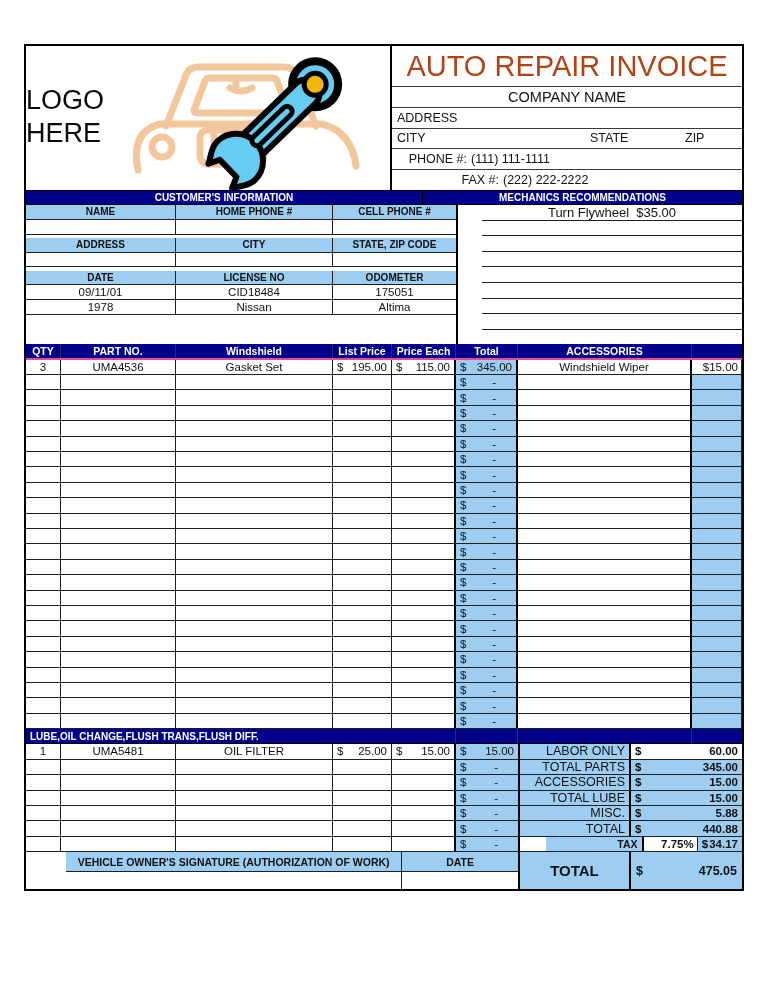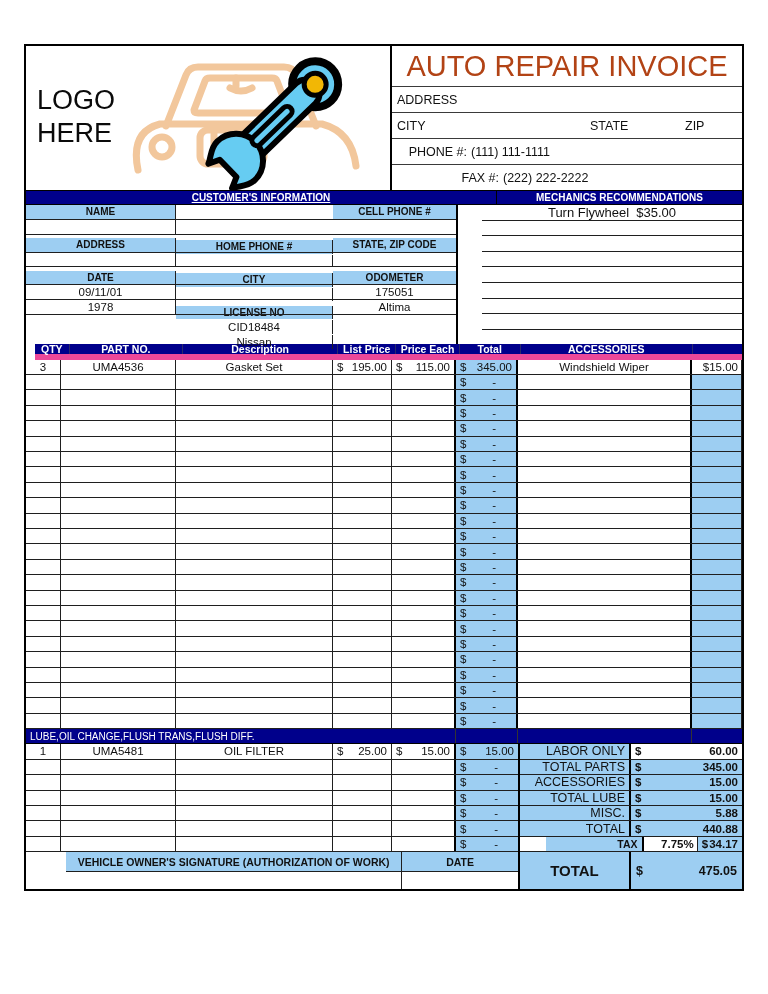--- a/index.html
+++ b/index.html
@@ -6,57 +6,57 @@
     --navy:#00008B; --blue:#9DCEF2; --red:#B24315; --bd:#1f1f1f; --bd2:#000;
   }
   *{box-sizing:border-box; margin:0; padding:0;}
   body{background:#fff; font-family:"Liberation Sans", sans-serif; color:#111;}
   .sheet{position:relative; width:768px; height:994px; background:#fff; overflow:hidden;}
   .invoice{position:absolute; left:24px; top:44px; width:720px; border:2px solid #000; background:#fff;}
 
   
   .header-sec{display:flex; height:144px;}
   .logo-box{width:366px; border-right:2px solid #000; position:relative; overflow:hidden;}
-  .logo-text{position:absolute; left:11px; top:38px; font-size:27px; line-height:1.23; color:#0a0a0a; z-index:3;}
+  .logo-text{position:absolute; left:0; top:38px; font-size:27px; line-height:1.23; color:#0a0a0a; z-index:3;}
   .logo-svg{position:absolute; left:78px; top:2px; z-index:2;}
   .company-box{flex:1; display:flex; flex-direction:column;}
   .title-row{height:41px; display:flex; align-items:center; justify-content:center;
     font-size:29px; color:var(--red); border-bottom:1px solid #3a3a3a; letter-spacing:0px;}
   .hrow{flex:1; display:flex; align-items:center; border-bottom:1px solid #3a3a3a;
     font-size:12.5px; padding:0 5px;}
   .hrow:last-child{border-bottom:none;margin-left:32px;}
   .hrow.center{justify-content:center; font-size:14.5px;}
   .city-row .city{flex:1;}
   .city-row .state{width:95px;}
   .city-row .zip{width:52px;}
   .plabel{display:inline-block; width:70px; text-align:right; margin-right:4px;}
 
   
   .band{display:flex; height:15px; background:var(--navy); color:#fff; font-size:10px;
     font-weight:bold; border-top:1px solid #000; border-bottom:1px solid #000;}
-  .band-left{width:471px; display:flex; align-items:center; justify-content:center;
-    border-right:1px solid #000;text-decoration:underline;}
+  .band-left{width:397px; display:flex; align-items:center; justify-content:center;
+    border-right:1px solid #000;}
   .band-right{flex:1; display:flex; align-items:center; justify-content:center;}
 
   
   .customer-sec{display:flex; height:139px;text-align:center;}
   .cust-left{width:430px; display:flex; flex-direction:column;}
   .crow{height:14.8px; display:flex; border-bottom:1px solid var(--bd);}
   .crow.spacer{height:3.2px; border-bottom:none; background:#fff;}
   .cc{display:flex; align-items:center; justify-content:center; border-right:1px solid var(--bd); height:100%;}
-  .cc.c1{width:150px;} .cc.c2{width:157px;margin-top:35px;} .cc.c3{width:123px; border-right:none;}
+  .cc.c1{width:150px;} .cc.c2{width:157px;} .cc.c3{width:123px; border-right:none;}
   .crow.labels .cc{background:var(--blue); font-weight:bold; font-size:10px;}
   .crow.values .cc{font-size:11.5px;}
   .cust-right{width:286px; border-left:2px solid #000; display:flex; flex-direction:column;padding-left:24px;}
   .mrow{height:15.62px; border-bottom:1px solid var(--bd); display:flex; align-items:center;
     justify-content:center; font-size:13px; white-space:pre;}
 
   
   .thead{display:flex; height:15.5px; background:var(--navy); color:#fff; font-size:10.5px;
-    font-weight:600; border-bottom:6px solid #ec4899;margin-left:9px;}
+    font-weight:600; border-bottom:2px solid #ec4899;}
   .thead .hc{display:flex; align-items:center; justify-content:center; border-right:1px solid #2a2a6a; height:100%;}
   .thead .hc:last-child{border-right:none;}
   .w35{width:35px;} .w115{width:115px;} .w157{width:157px;} .w59{width:59px;}
   .w64{width:64px;} .w62{width:62px;} .w174{width:174px;} .w50{width:50px;}
   .w112{width:112px;} .w126{width:126px;} .w366{width:366px;}
 
   .trow{display:flex; height:15.42px; border-bottom:1px solid var(--bd);}
   .brow{display:flex; height:15.43px; border-bottom:1px solid var(--bd);}
   .cell{height:100%; border-right:1px solid var(--bd); display:flex; align-items:center;
     font-size:11.5px; overflow:hidden;}
@@ -65,21 +65,21 @@
   .cell.bR2{border-right-width:2px; border-right-color:#000;}
   .cell.blue{background:var(--blue);}
   .money{justify-content:space-between; padding:0 4px;}
   .money .val{text-align:left;}
   .money.dash .val{padding-right:16px;}
 
   
   .lube-bar{display:flex; height:15px; background:var(--navy); color:#fff;
     border-bottom:1px solid #000;}
   .lube-text{width:430px; display:flex; align-items:center; padding-left:4px;
-    font-size:10px; font-weight:normal; border-right:1px solid #333;}
+    font-size:10px; font-weight:bold; border-right:1px solid #333;}
   .lube-cell{height:100%; border-right:1px solid #333;}
   .lube-cell:last-child{border-right:none;}
 
   
   .bottom-sec{display:flex; height:108px;}
   .bottom-left{width:492px; display:flex; flex-direction:column;}
   .bottom-right{width:224px; border-left:2px solid #000; display:flex; flex-direction:column;}
   .tlab{background:var(--blue); justify-content:flex-end; padding-right:4px; font-size:12.5px;
     border-right:2px solid #000;}
   .tlab.small{font-size:10.5px; font-weight:bold;margin-left:26px;}
@@ -133,20 +133,21 @@
             </g>
           </g>
         </svg>
         <div class="logo-text">
           <div>LOGO</div>
           <div>HERE</div>
         </div>
       </div>
       <div class="company-box">
         <div class="title-row">AUTO REPAIR INVOICE</div>
+        <div class="hrow center">COMPANY NAME</div>
         <div class="hrow">ADDRESS</div>
         <div class="hrow city-row">
           <span class="city">CITY</span>
           <span class="state">STATE</span>
           <span class="zip">ZIP</span>
         </div>
         <div class="hrow">
           <span class="plabel">PHONE #:</span>
           <span>(111) 111-1111</span>
         </div>
@@ -210,21 +211,21 @@
           <div class="mrow"></div>
           <div class="mrow"></div>
           <div class="mrow"></div>
           <div class="mrow"></div>
         </div>
     </div>
 
     <div class="thead">
       <div class="hc w35">QTY</div>
       <div class="hc w115">PART NO.</div>
-      <div class="hc w157">Description</div>
+      <div class="hc w157">Windshield</div>
       <div class="hc w59">List Price</div>
       <div class="hc w64">Price Each</div>
       <div class="hc w62">Total</div>
       <div class="hc w174">ACCESSORIES</div>
       <div class="hc w50"></div>
     </div>
 
     <div class="tbody" id="tbody">
         <div class="trow">
           <div class="cell w35 center">3</div>

